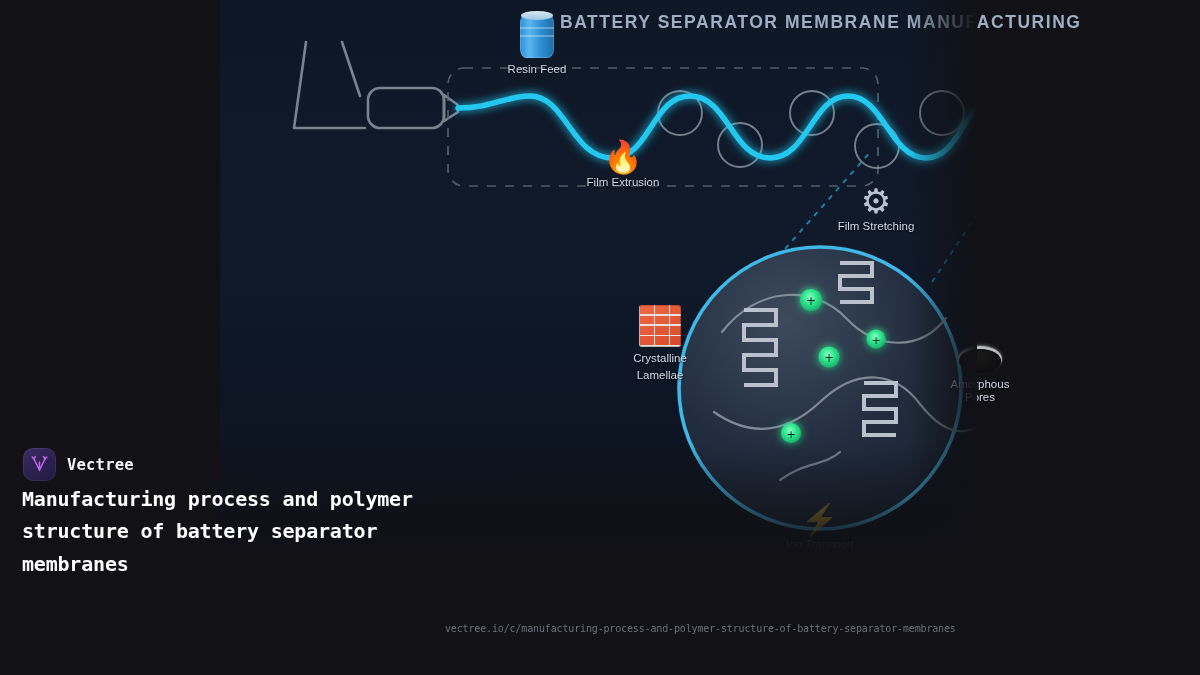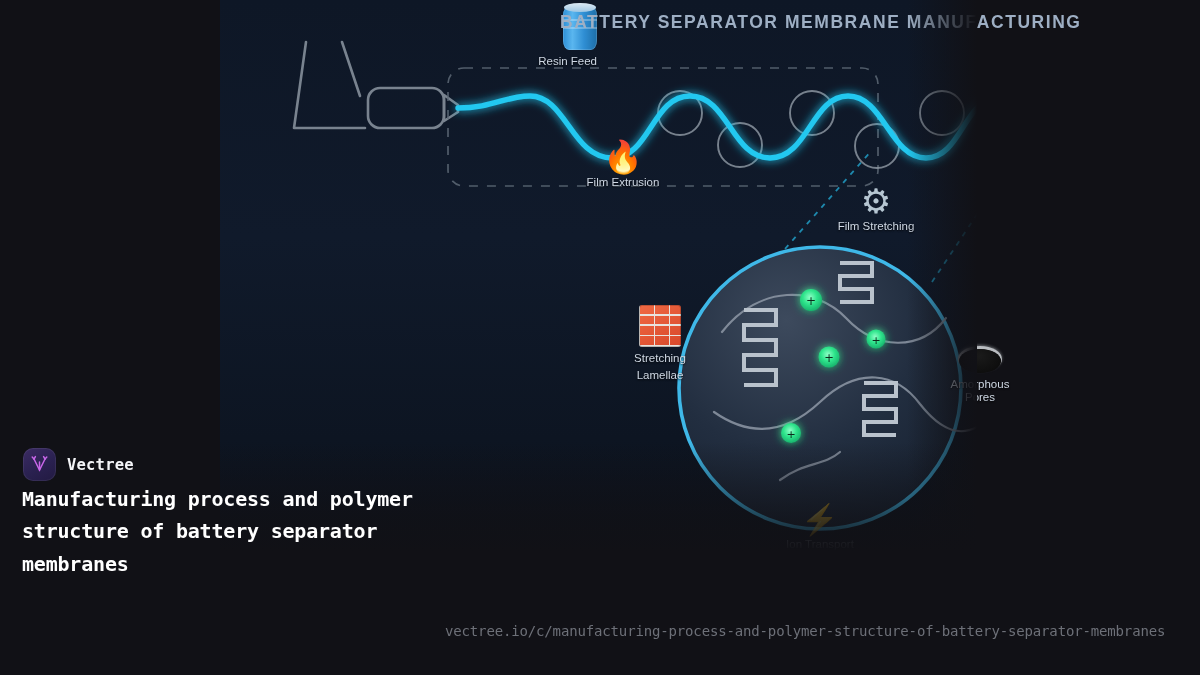--- a/index.html
+++ b/index.html
@@ -62,21 +62,21 @@
   }
   .node .lbl {
     display: block;
     margin-top: 1px;
     font-size: 11.5px;
     color: #cfd8e4;
     line-height: 13px;
     text-shadow: 0 1px 2px rgba(0,0,0,.85);
   }
 
-  #node-resin       { left: 317px; top: 6px; text-align: right;  }
+  #node-resin       { left: 317px; top: 14px;  }
   #node-melt        { left: 403px; top: 139px; }
   #node-gear        { left: 656px; top: 183px; }
   #node-brick       { left: 440px; top: 305px; }
   #node-pore        { left: 760px; top: 342px; }
   #node-ion         { left: 600px; top: 503px; opacity: .62; }
 
   
   .brick-ico {
     width: 42px; height: 42px; display: inline-block;
     border-radius: 3px;
@@ -144,21 +144,21 @@
     font-size: 20px;
     font-weight: bold;
     line-height: 32.4px;
     color: #ffffff;
     letter-spacing: -.2px;
   }
   #url {
     position: absolute;
     left: 445px; top: 623px;
     font-family: "DejaVu Sans Mono", "Liberation Mono", monospace;
-    font-size: 14px;
+    font-size: 10px;
     color: #6d7078;
     letter-spacing: -.15px;
     white-space: nowrap;
   }
 </style>
 </head>
 <body>
 
 <div id="stage">
 
@@ -280,21 +280,21 @@
       <span class="lbl">Film Extrusion</span>
     </div>
 
     <div class="node" id="node-gear">
       <span class="gear-ico">⚙</span>
       <span class="lbl">Film Stretching</span>
     </div>
 
     <div class="node" id="node-brick">
       <span class="brick-ico"></span>
-      <span class="lbl">Stretching</span>
+      <span class="lbl">Crystalline</span>
       <span class="lbl" style="margin-top:4px">Lamellae</span>
     </div>
 
     <div class="node" id="node-pore">
       <span class="pore-ico"></span>
       <span class="lbl">Amorphous</span>
       <span class="lbl" style="margin-top:0">Pores</span>
     </div>
 
     <div class="node" id="node-ion">

